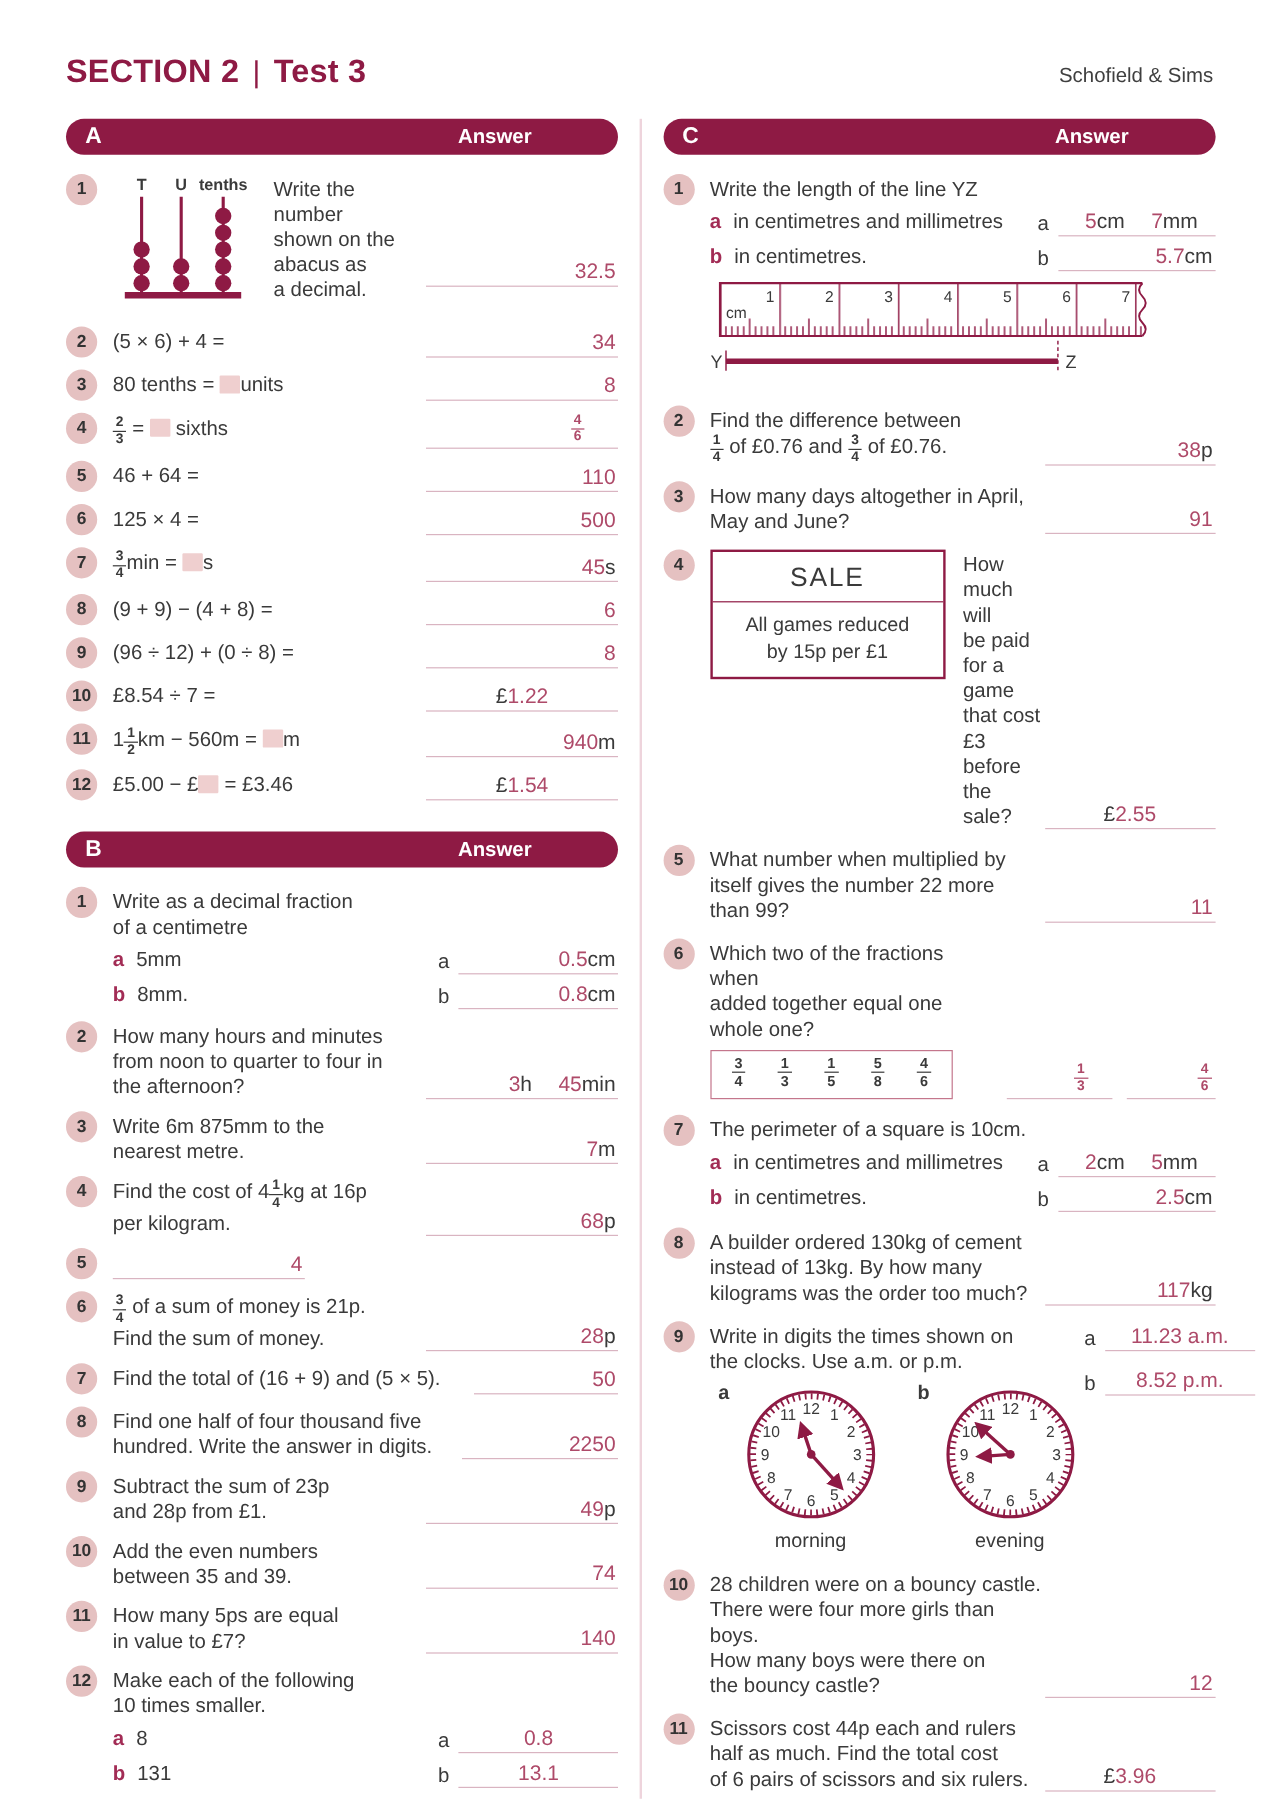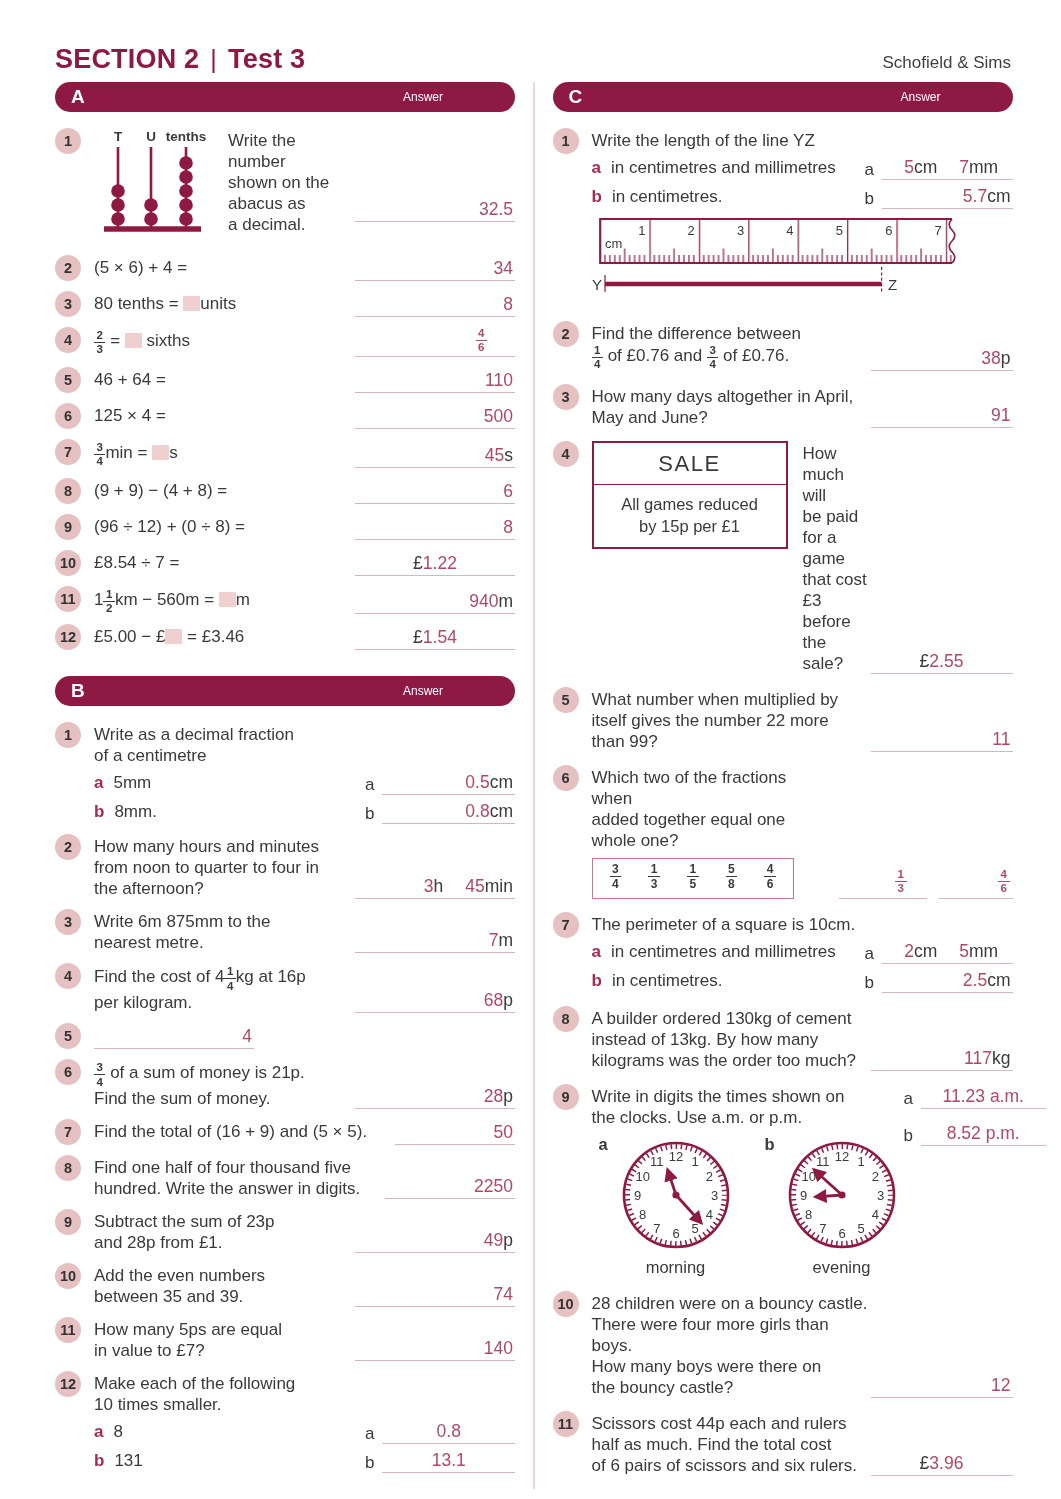--- a/index.html
+++ b/index.html
@@ -3,30 +3,30 @@
 <meta charset="utf-8">
 <style>
 :root{
   --maroon:#8e1a44; --red:#ae4a69; --circle:#e5c1c1; --uline:#d9b4c1;
   --blank:#efcfcf; --text:#3a3a3a;
 }
 *{box-sizing:border-box}
 html,body{margin:0;padding:0}
 body{width:1061px;height:1499px;background:#fff;color:var(--text);
   font-family:"Liberation Sans",sans-serif;overflow:hidden;position:relative}
-.header{display:flex;align-items:baseline;padding:44px 50px 7px 55px}
+.header{display:flex;align-items:baseline;padding:44px 50px 24px 55px}
 .title{font-size:27px;font-weight:bold;color:var(--maroon);letter-spacing:.2px}
 .title .sep{font-weight:400;padding:0 11px;font-size:25px}
 .publisher{margin-left:auto;font-size:17px;color:#3f3f3f}
 .cols{display:flex;padding-left:55px}
 .col{width:460px}
 .colsep{width:1.5px;background:#eed4dc;margin:0 18px}
 .bar{height:30px;border-radius:15px;background:var(--maroon);color:#fff;display:flex;align-items:center;padding:0 16px;margin-bottom:16px}
 .bar .letter{font-size:19px;font-weight:bold}
-.bar .anslabel{margin-left:auto;margin-right:56px;font-size:12px;font-weight:normal}
+.bar .anslabel{margin-left:auto;margin-right:56px;font-size:17px;font-weight:bold}
 .bar.mt{margin-top:26px}
 .q{display:flex;margin-bottom:10px}
 .q.cq{margin-bottom:13px}
 .qn{width:26px;height:26px;border-radius:50%;background:var(--circle);color:#333;font-size:14.5px;font-weight:bold;display:flex;align-items:center;justify-content:center;flex-shrink:0;margin-right:13px}
 .qb,.qbcol{flex:1;font-size:17px;line-height:21px;padding-top:2px}
 .qline{min-height:21px}
 .qa{width:160px;flex-shrink:0;display:flex;flex-direction:column;justify-content:flex-end}
 .qa.c{width:142px}
 .ansline{border-bottom:1.5px solid var(--uline);text-align:right;font-size:17.5px;line-height:20px;padding:0 2px 2px 2px;color:var(--red);white-space:nowrap}
 .ansline.left{text-align:center}

